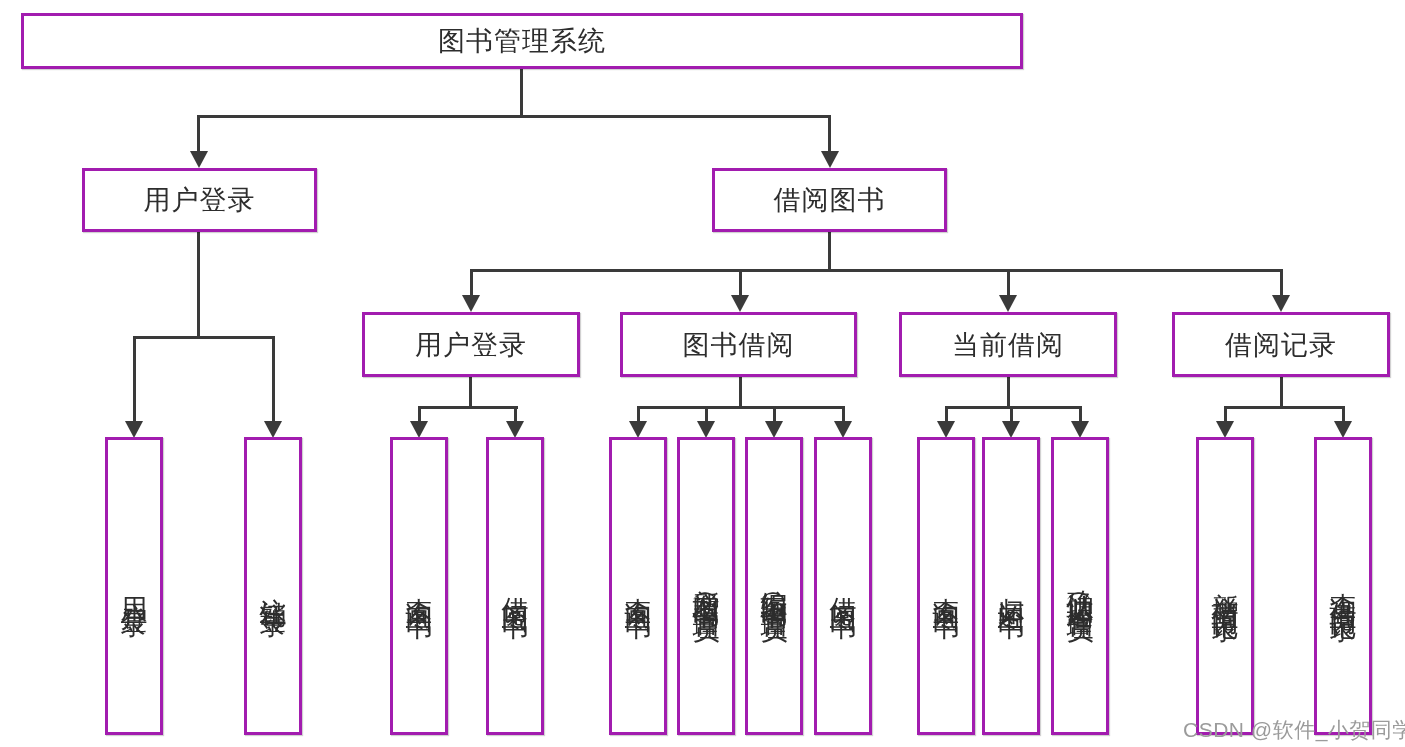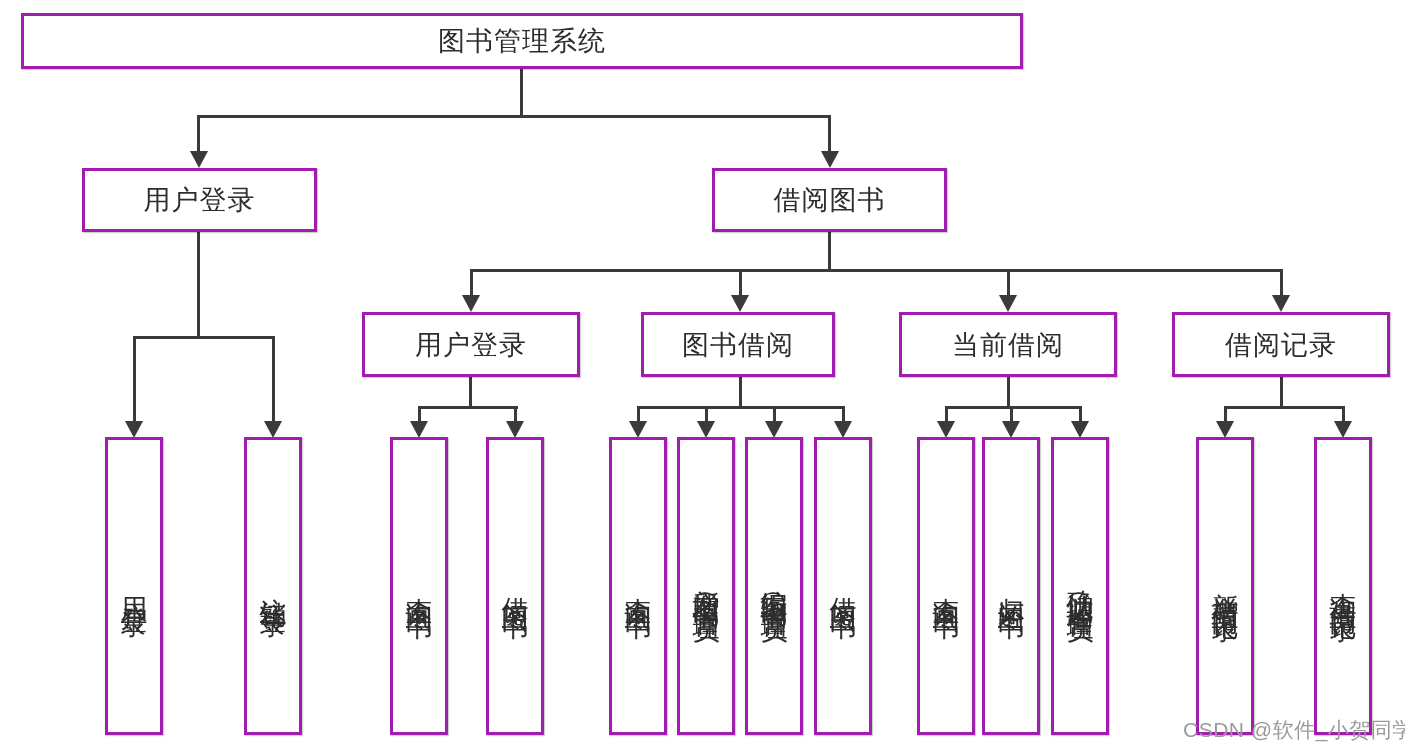--- a/index.html
+++ b/index.html
@@ -42,21 +42,21 @@
   <div class="node" style="left:82px;top:168px;width:235px;height:64px;">
     <span class="lbl">用户登录</span>
   </div>
   <div class="node" style="left:712px;top:168px;width:235px;height:64px;">
     <span class="lbl">借阅图书</span>
   </div>
 
   <div class="node" style="left:362px;top:312px;width:218px;height:65px;">
     <span class="lbl">用户登录</span>
   </div>
-  <div class="node" style="left:641px;top:312px;width:194px;height:65px;">
+  <div class="node" style="left:620px;top:312px;width:237px;height:65px;">
     <span class="lbl">图书借阅</span>
   </div>
   <div class="node" style="left:1172px;top:312px;width:218px;height:65px;">
     <span class="lbl">借阅记录</span>
   </div>
   <div class="node" style="left:899px;top:312px;width:218px;height:65px;">
     <span class="lbl">当前借阅</span>
   </div>
 
   <div class="node vnode" style="left:105px;top:437px;width:58px;height:298px;">

